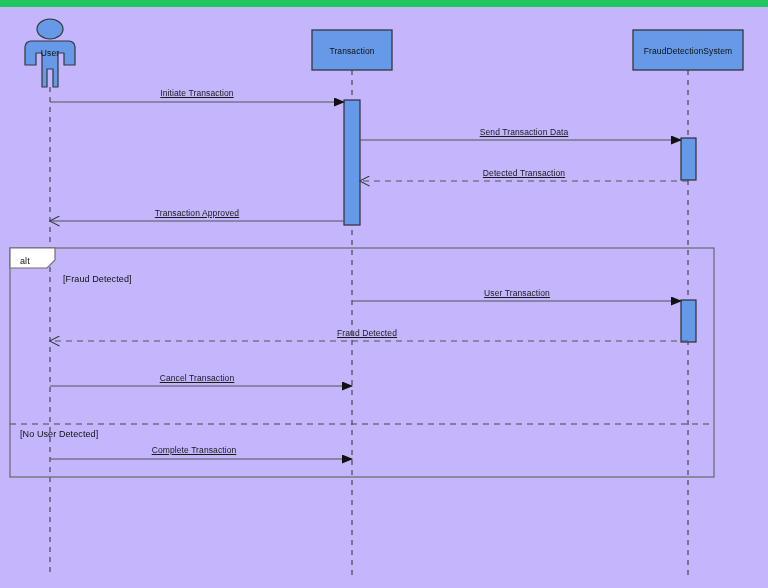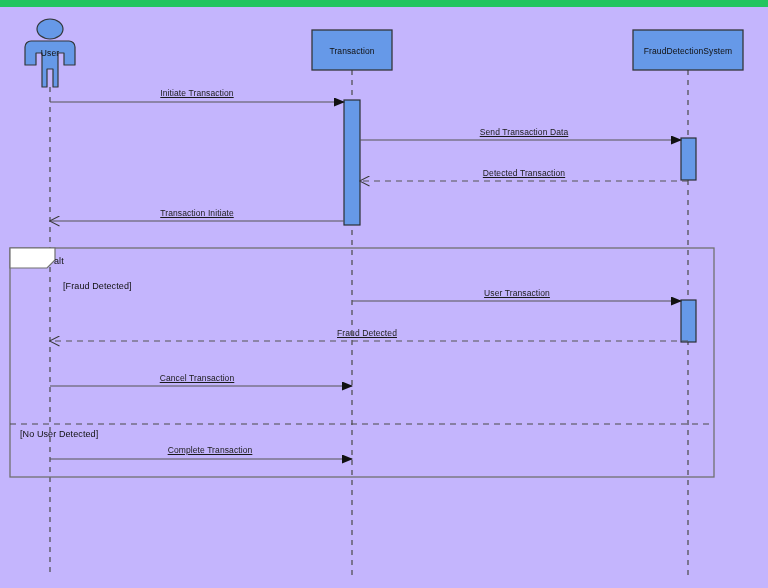--- a/index.html
+++ b/index.html
@@ -131,35 +131,35 @@
       <line x1="50" y1="452" x2="352" y2="452" stroke="#545454" stroke-width="1.2" marker-end="url(#arrow-filled)"></line>
     </g>
   </svg>
 
   <span class="actor-label" style="left:50px; top:46px;">User</span>
 
   <span class="participant-label" style="left:352px; top:44px;">Transaction</span>
 
   <span class="participant-label" style="left:688px; top:44px;">FraudDetectionSystem</span>
 
-  <span class="frag-operator" style="left:20px; top:249px;margin-left:34px;">alt</span>
+  <span class="frag-operator" style="left:20px; top:249px;">alt</span>
 
-  <span class="frag-guard" style="left:20px; top:274px;padding-left:43px;">[Fraud Detected]</span>
+  <span class="frag-guard" style="left:20px; top:267px;padding-left:43px;">[Fraud Detected]</span>
 
   <span class="frag-guard" style="left:20px; top:422px;">[No User Detected]</span>
 
   <span class="msg-label" style="left:197px; top:81px;">Initiate Transaction</span>
 
   <span class="msg-label" style="left:524px; top:120px;">Send Transaction Data</span>
 
   <span class="msg-label" style="left:524px; top:161px;">Detected Transaction</span>
 
-  <span class="msg-label" style="left:197px; top:201px;">Transaction Initiate</span>
+  <span class="msg-label" style="left:197px; top:201px;">Transaction Approved</span>
 
   <span class="msg-label" style="left:517px; top:281px;">User Transaction</span>
 
   <span class="msg-label" style="left:367px; top:321px;">Fraud Detected</span>
 
   <span class="msg-label" style="left:197px; top:366px;">Cancel Transaction</span>
 
-  <span class="msg-label" style="left:210px; top:438px;">Complete Transaction</span>
+  <span class="msg-label" style="left:194px; top:438px;">Complete Transaction</span>
 
 </div>
 
 </body></html>

